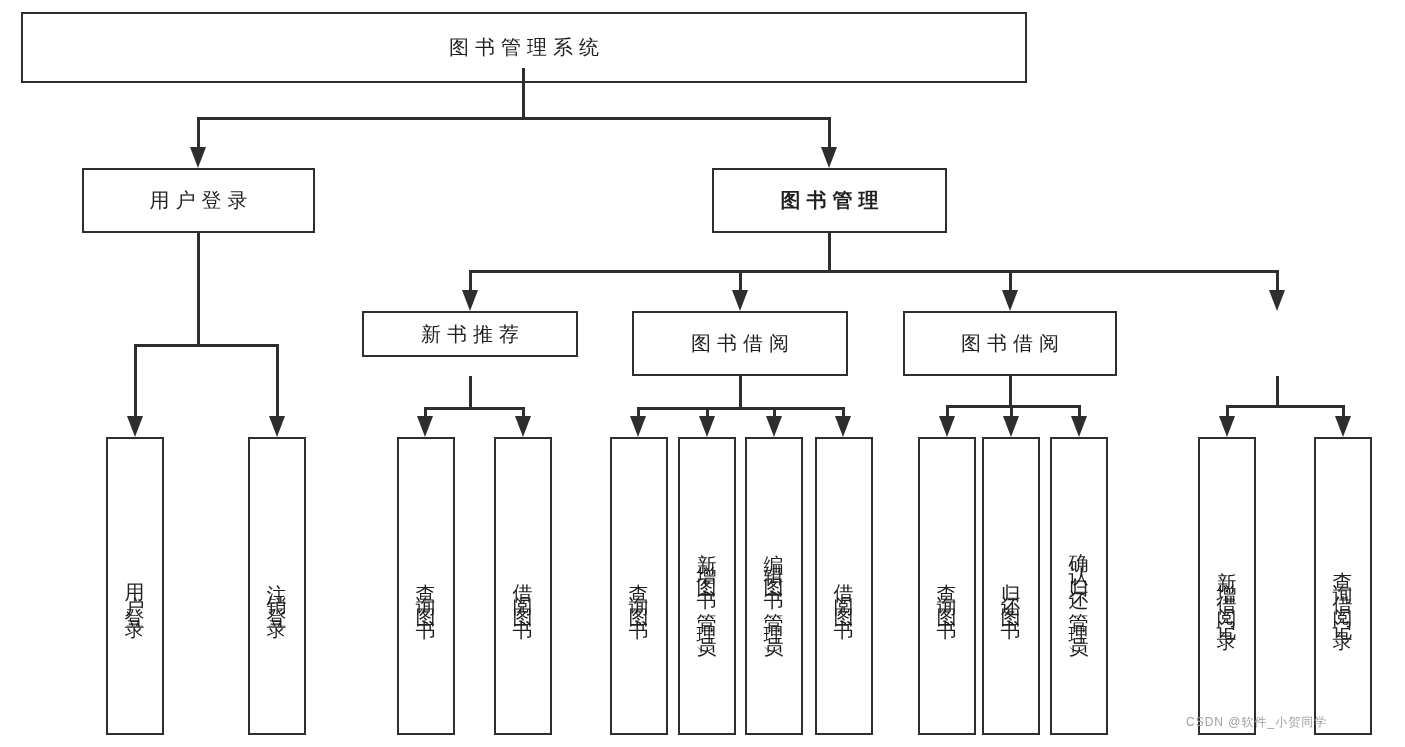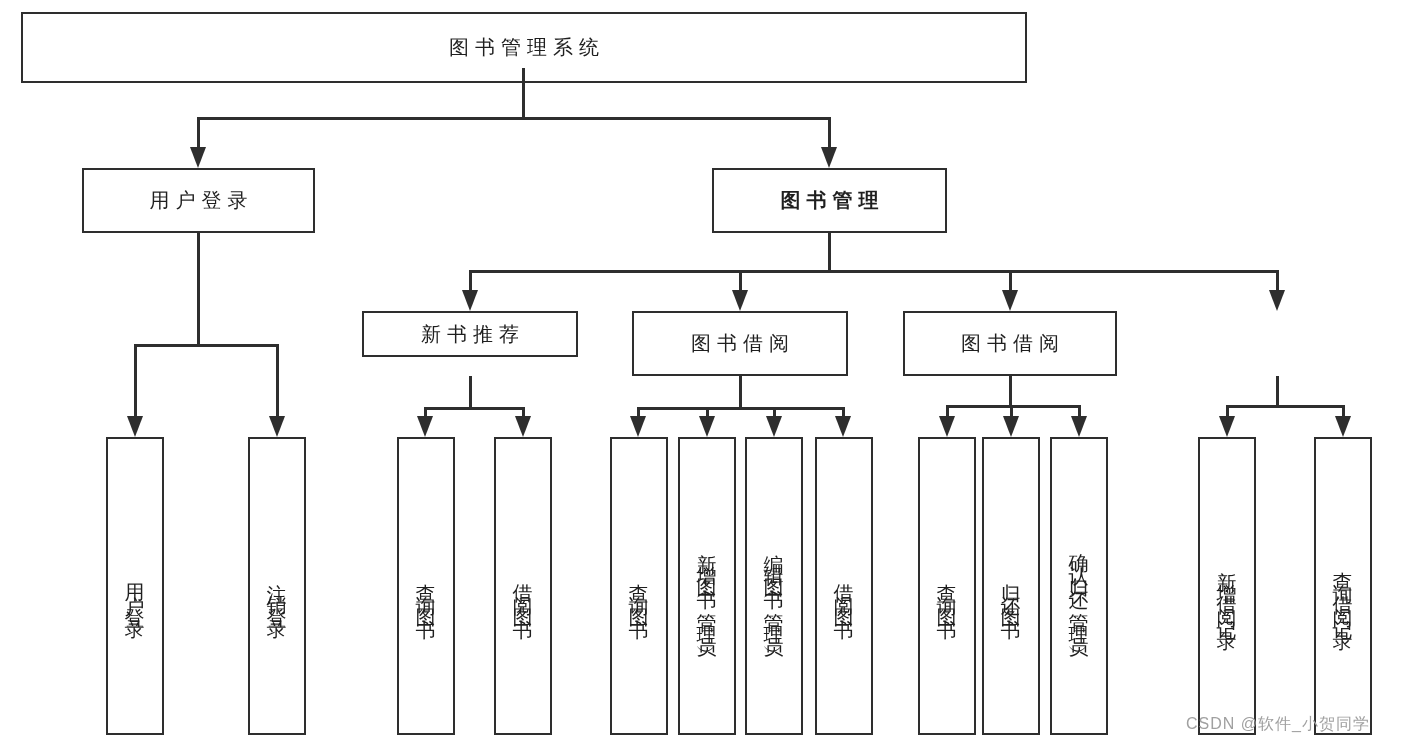--- a/index.html
+++ b/index.html
@@ -31,21 +31,21 @@
   .vl{position:absolute;width:2.5px;background:#2e2e2e;}
   .arrow{
     position:absolute;width:0;height:0;
     border-left:8px solid transparent;
     border-right:8px solid transparent;
     border-top:21px solid #2e2e2e;
   }
   .watermark{
     position:absolute;
     left:1186px;top:714px;
-    font-size:16px;
+    font-size:12px;
     color:#a0a0a0;
     letter-spacing:1px;
     white-space:nowrap;
     z-index:10;
   }
 </style>
 </head>
 <body>
 
 <div class="canvas">

